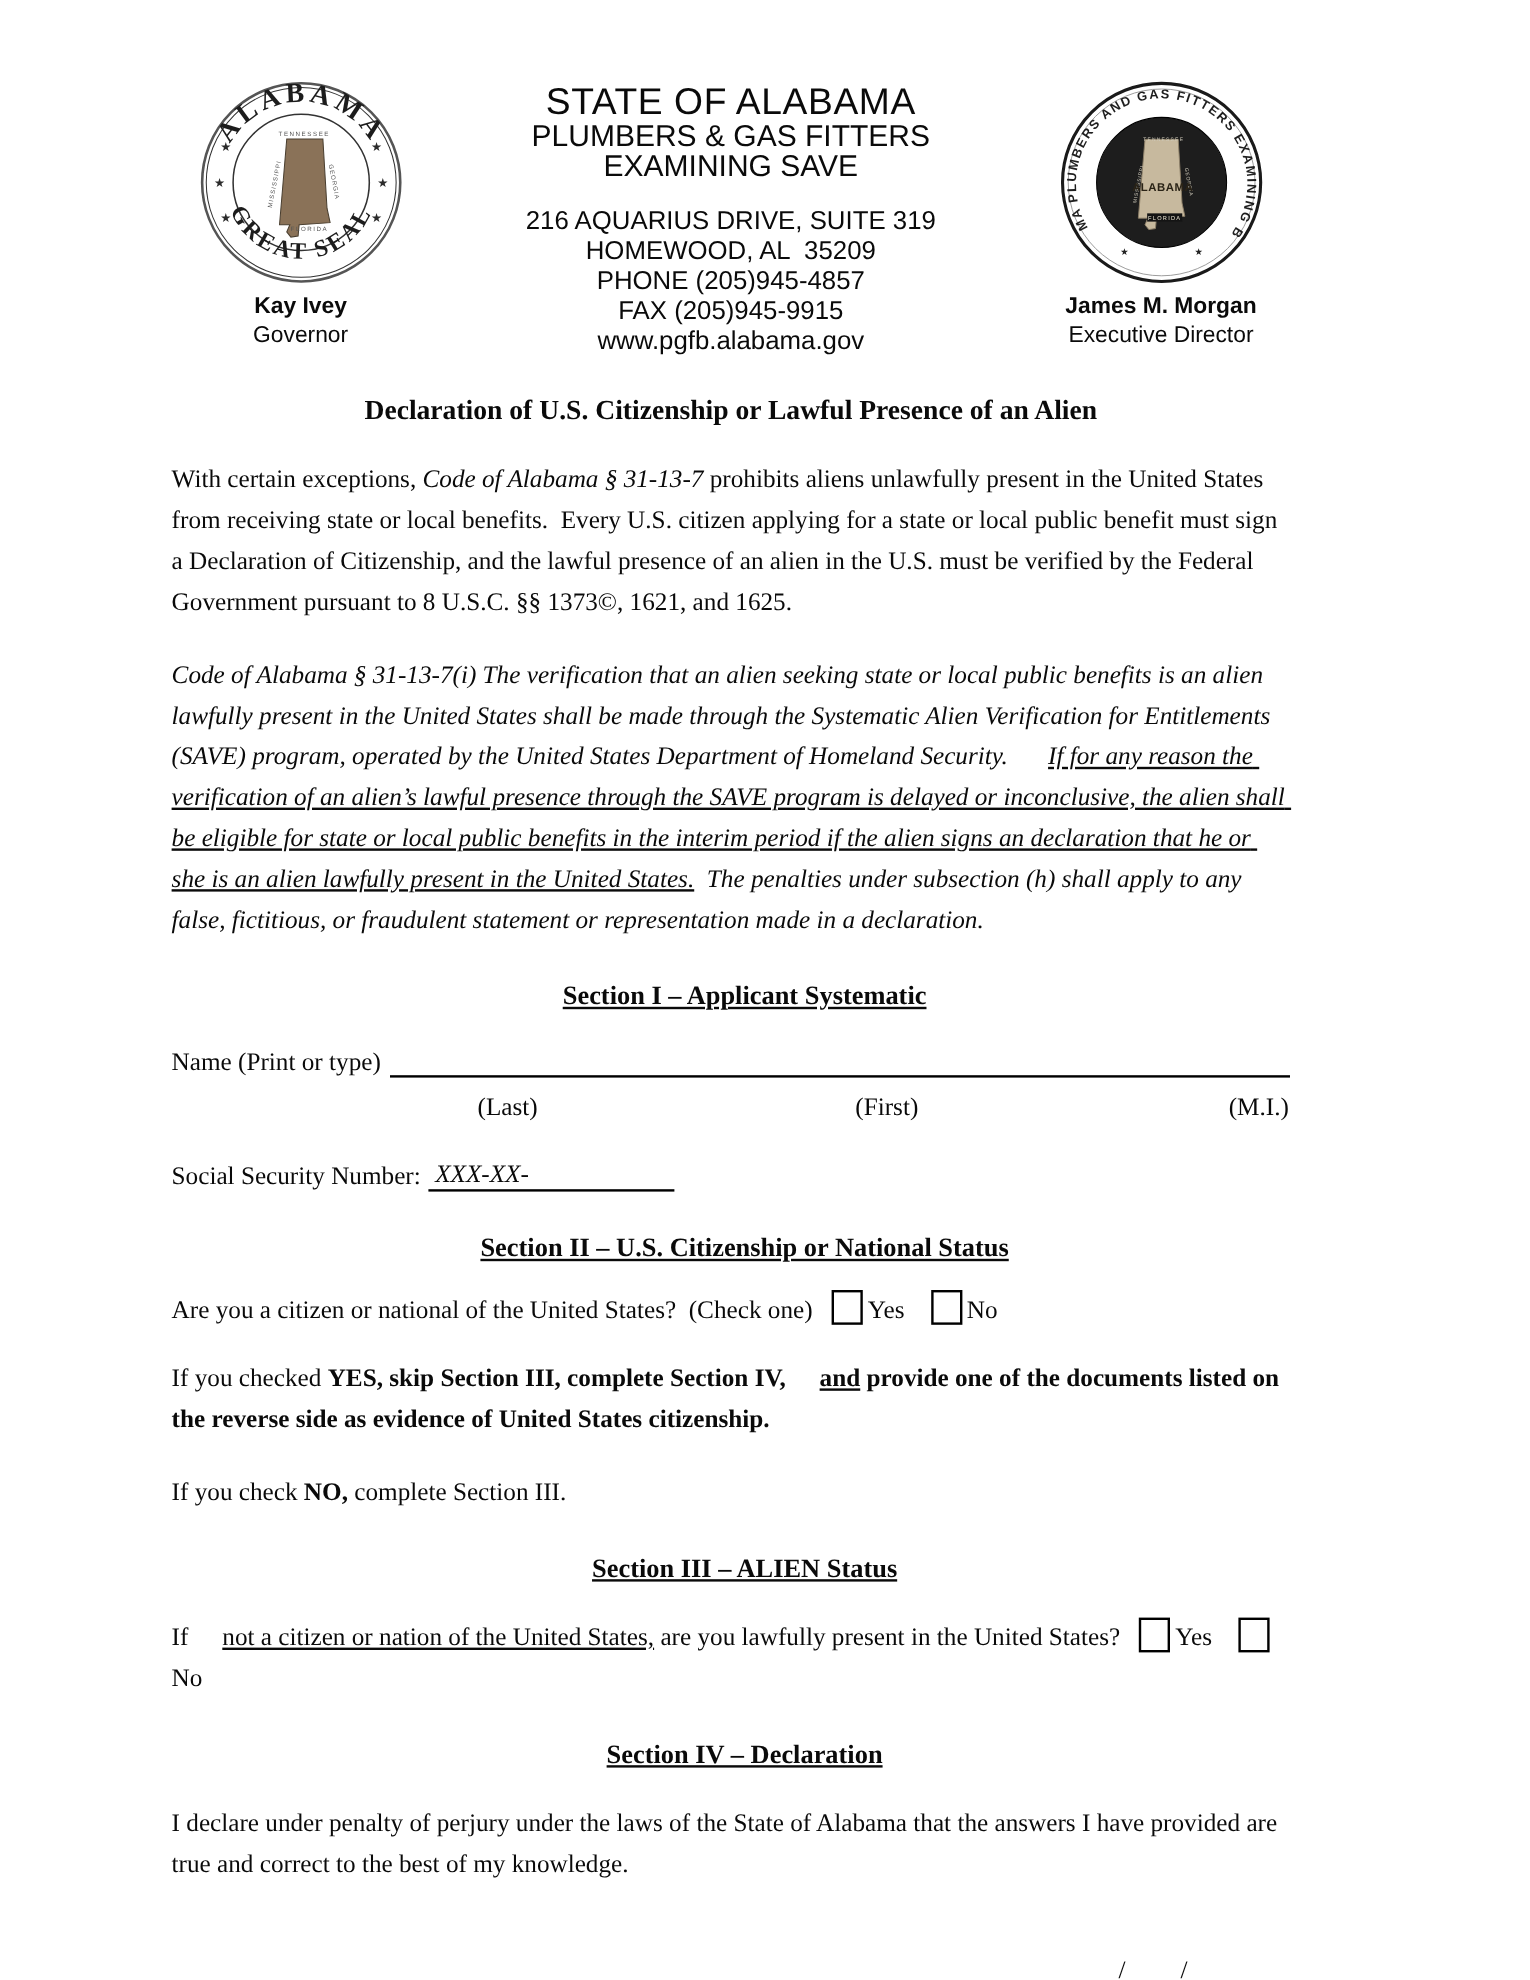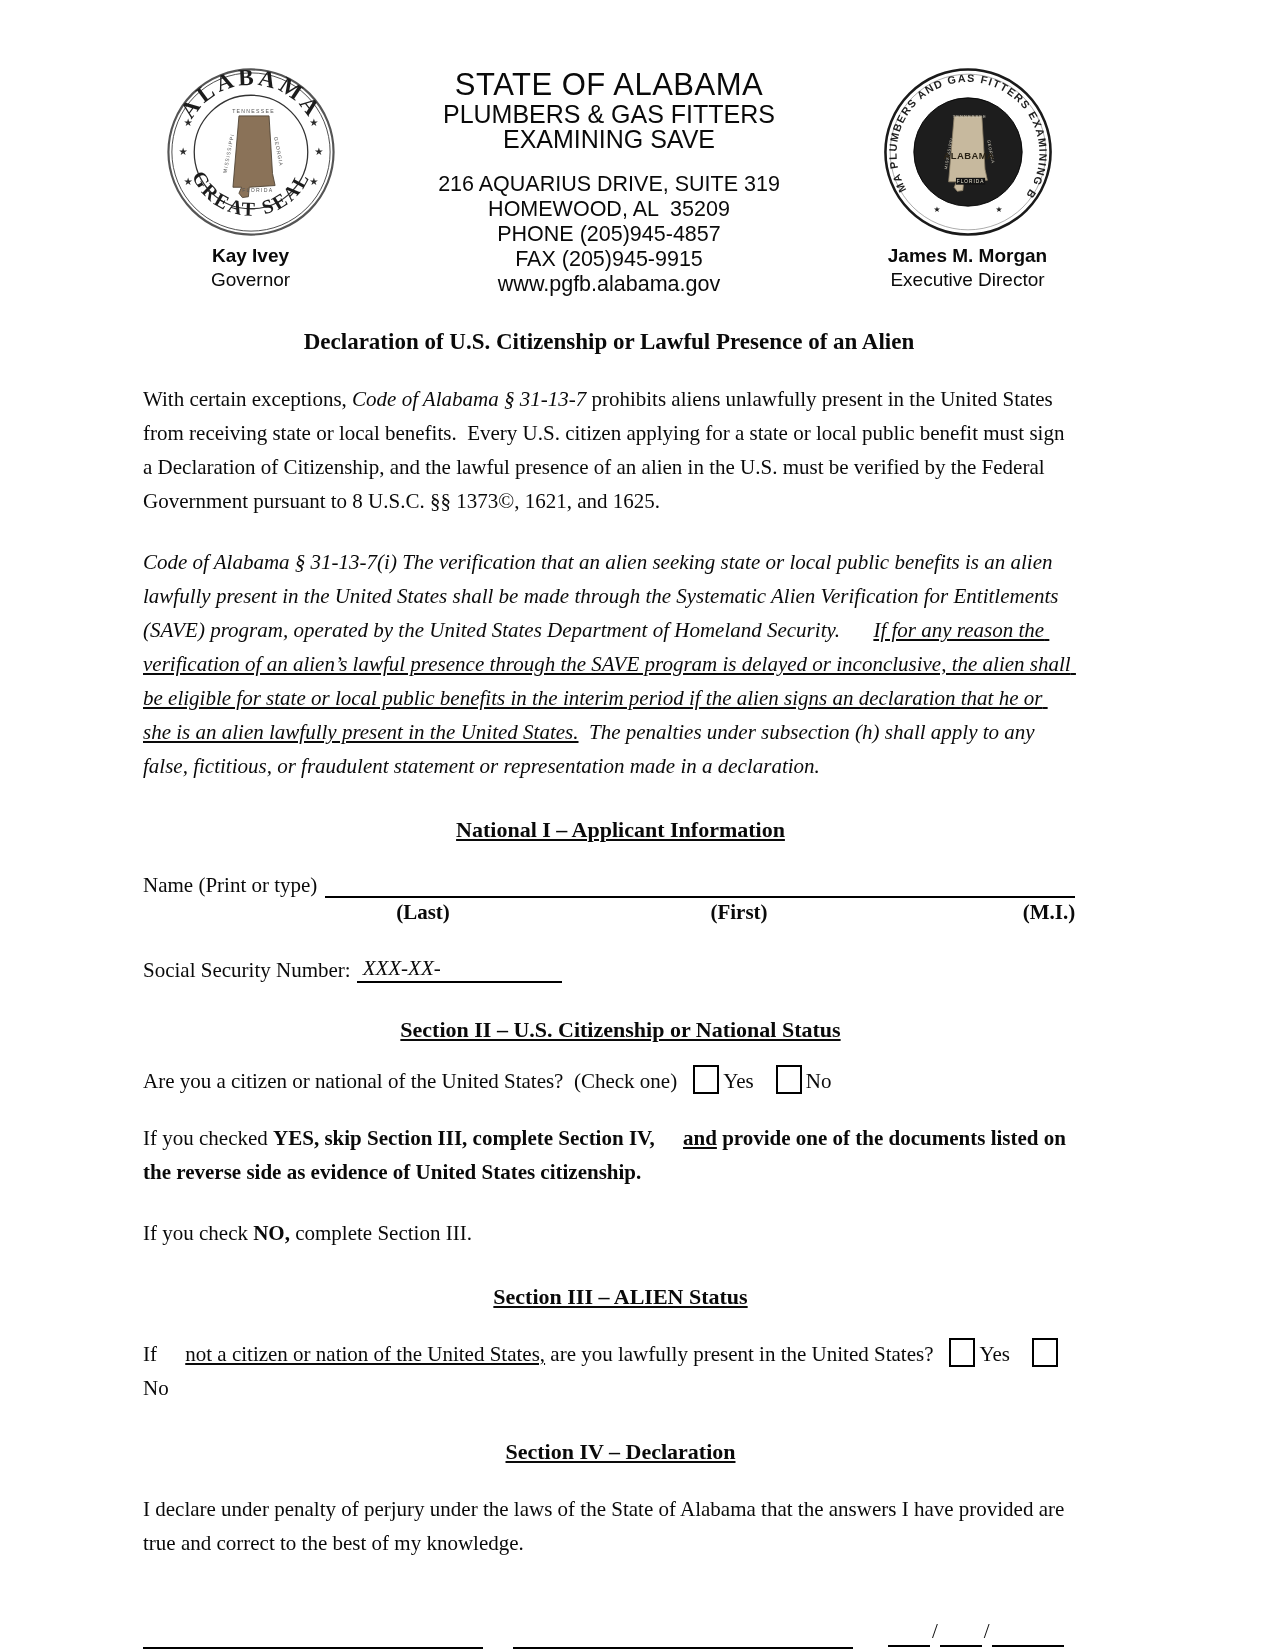--- a/index.html
+++ b/index.html
@@ -33,21 +33,21 @@
   .para { font-size:21px; line-height:34px; margin:27px 0 0 0; }
   .it { font-style:italic; }
   .bd { font-weight:bold; }
   .ul { text-decoration:underline;margin-left:23px; }
   .sec { font-size:22px; font-weight:bold; text-align:center; margin:34px 0 0 0; }
 
   
   .name-row { display:flex; align-items:flex-end; font-size:21px; margin-top:30px; }
   .name-row .lbl { flex:0 0 auto; padding-right:8px; }
   .fill-line { flex:1 1 auto; border-bottom:2px solid #000; height:1.1em; }
-  .name-sublabels { position:relative; height:28px; font-size:21px; margin-top:2px;font-weight:bold; }
+  .name-sublabels { position:relative; height:28px; font-size:21px; margin-top:12px; }
   .name-sublabels span { position:absolute; transform:translateX(-50%); }
   .sub-last  { left:280px; }
   .sub-first { left:596px; }
   .sub-mi    { left:906px; }
   .ssn-row { font-size:21px; margin-top:28px; display:flex; align-items:flex-end; }
   .ssn-line { display:inline-block; width:205px; border-bottom:2px solid #000; margin-left:6px; }
   .ssn-prefix { padding-left:6px;font-style:italic; }
 
   
   .q-row { font-size:21px; margin-top:22px; }
@@ -149,21 +149,21 @@
       </div>
     </div>
   </div>
 
   <h1 class="doc-title" data-bind="page.title">Declaration of U.S. Citizenship or Lawful Presence of an Alien</h1>
 
   <p class="para"><span data-bind="page.intro.seg1">With certain exceptions, </span><span class="it" data-bind="page.intro.seg2_italic">Code of Alabama § 31-13-7</span><span data-bind="page.intro.seg3"> prohibits aliens unlawfully present in the United States from receiving state or local benefits.  Every U.S. citizen applying for a state or local public benefit must sign a Declaration of Citizenship, and the lawful presence of an alien in the U.S. must be verified by the Federal Government pursuant to 8 U.S.C. §§ 1373©, 1621, and 1625.</span></p>
 
   <p class="para it"><span data-bind="page.statute.seg1">Code of Alabama § 31-13-7(i) The verification that an alien seeking state or local public benefits is an alien lawfully present in the United States shall be made through the Systematic Alien Verification for Entitlements (SAVE) program, operated by the United States Department of Homeland Security.  </span><span class="ul" data-bind="page.statute.seg2_underlined">If for any reason the verification of an alien’s lawful presence through the SAVE program is delayed or inconclusive, the alien shall be eligible for state or local public benefits in the interim period if the alien signs an declaration that he or she is an alien lawfully present in the United States.</span><span data-bind="page.statute.seg3">  The penalties under subsection (h) shall apply to any false, fictitious, or fraudulent statement or representation made in a declaration.</span></p>
 
-  <h2 class="sec"><span class="ul" data-bind="page.section1.heading">National I – Applicant Information</span></h2>
+  <h2 class="sec"><span class="ul" data-bind="page.section1.heading">Section I – Applicant Systematic</span></h2>
 
   <div class="name-row">
     <span class="lbl" data-bind="page.section1.name_label">Name (Print or type)</span>
     <span class="fill-line"></span>
   </div>
   <div class="name-sublabels">
     <span class="sub-last" data-bind="page.section1.last_label">(Last)</span>
     <span class="sub-first" data-bind="page.section1.first_label">(First)</span>
     <span class="sub-mi" data-bind="page.section1.mi_label">(M.I.)</span>
   </div>

